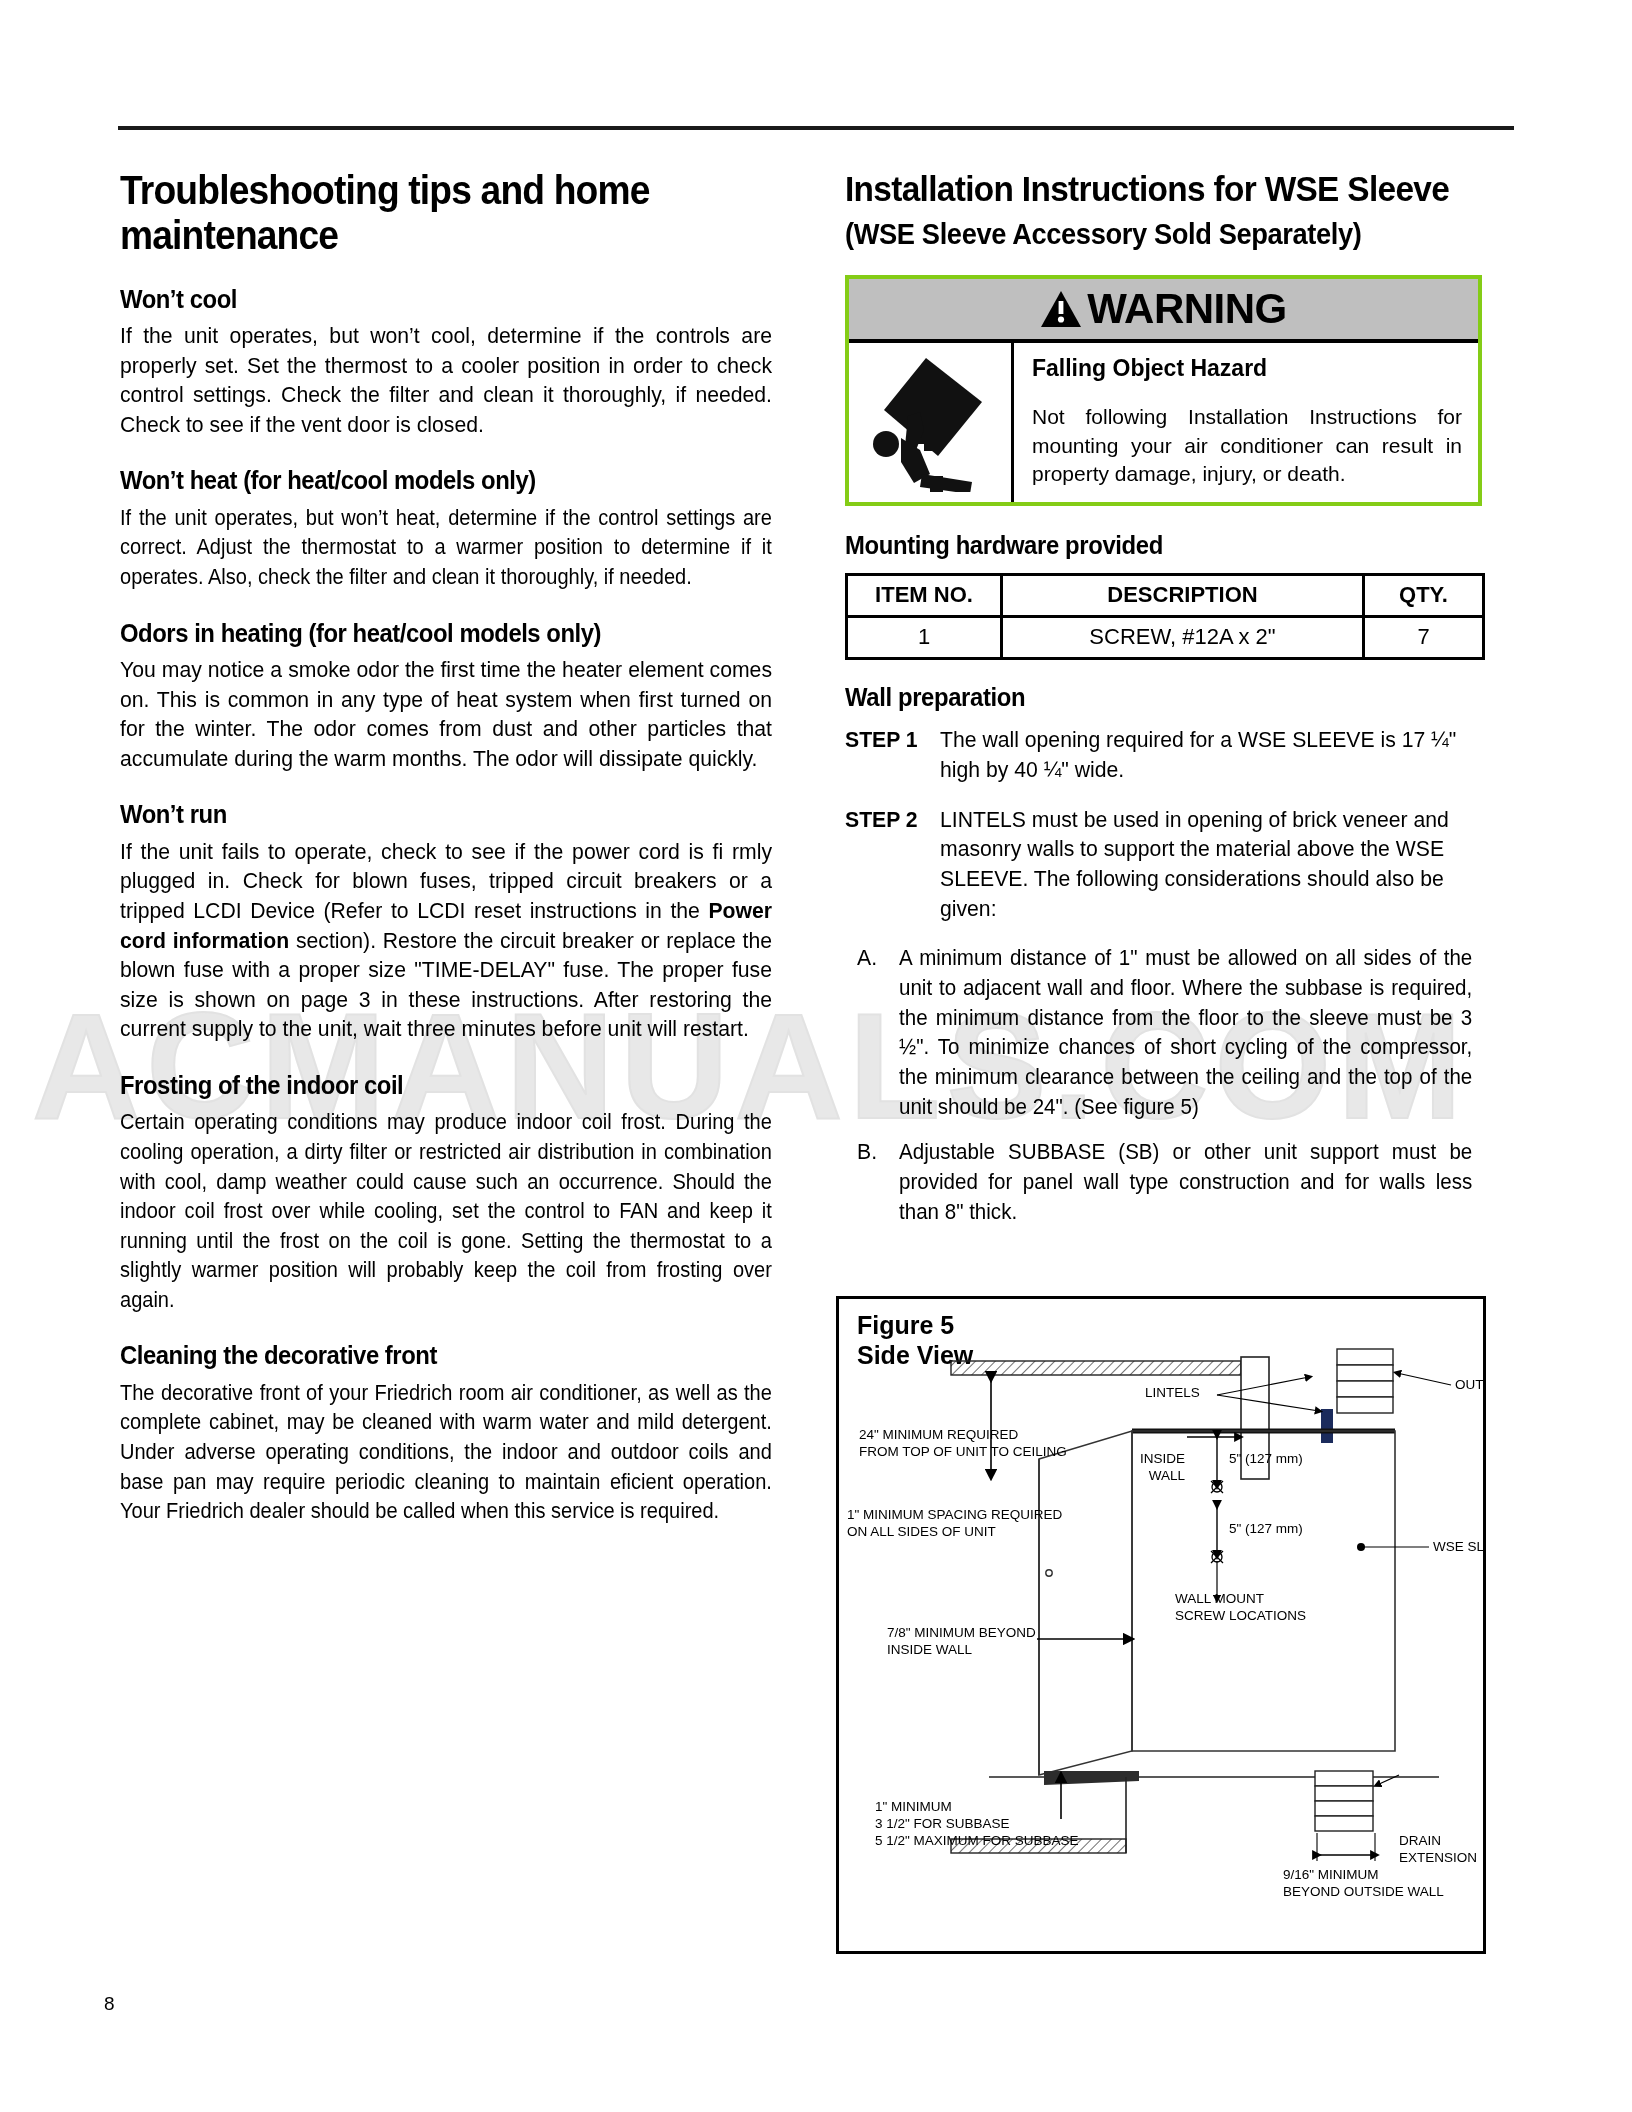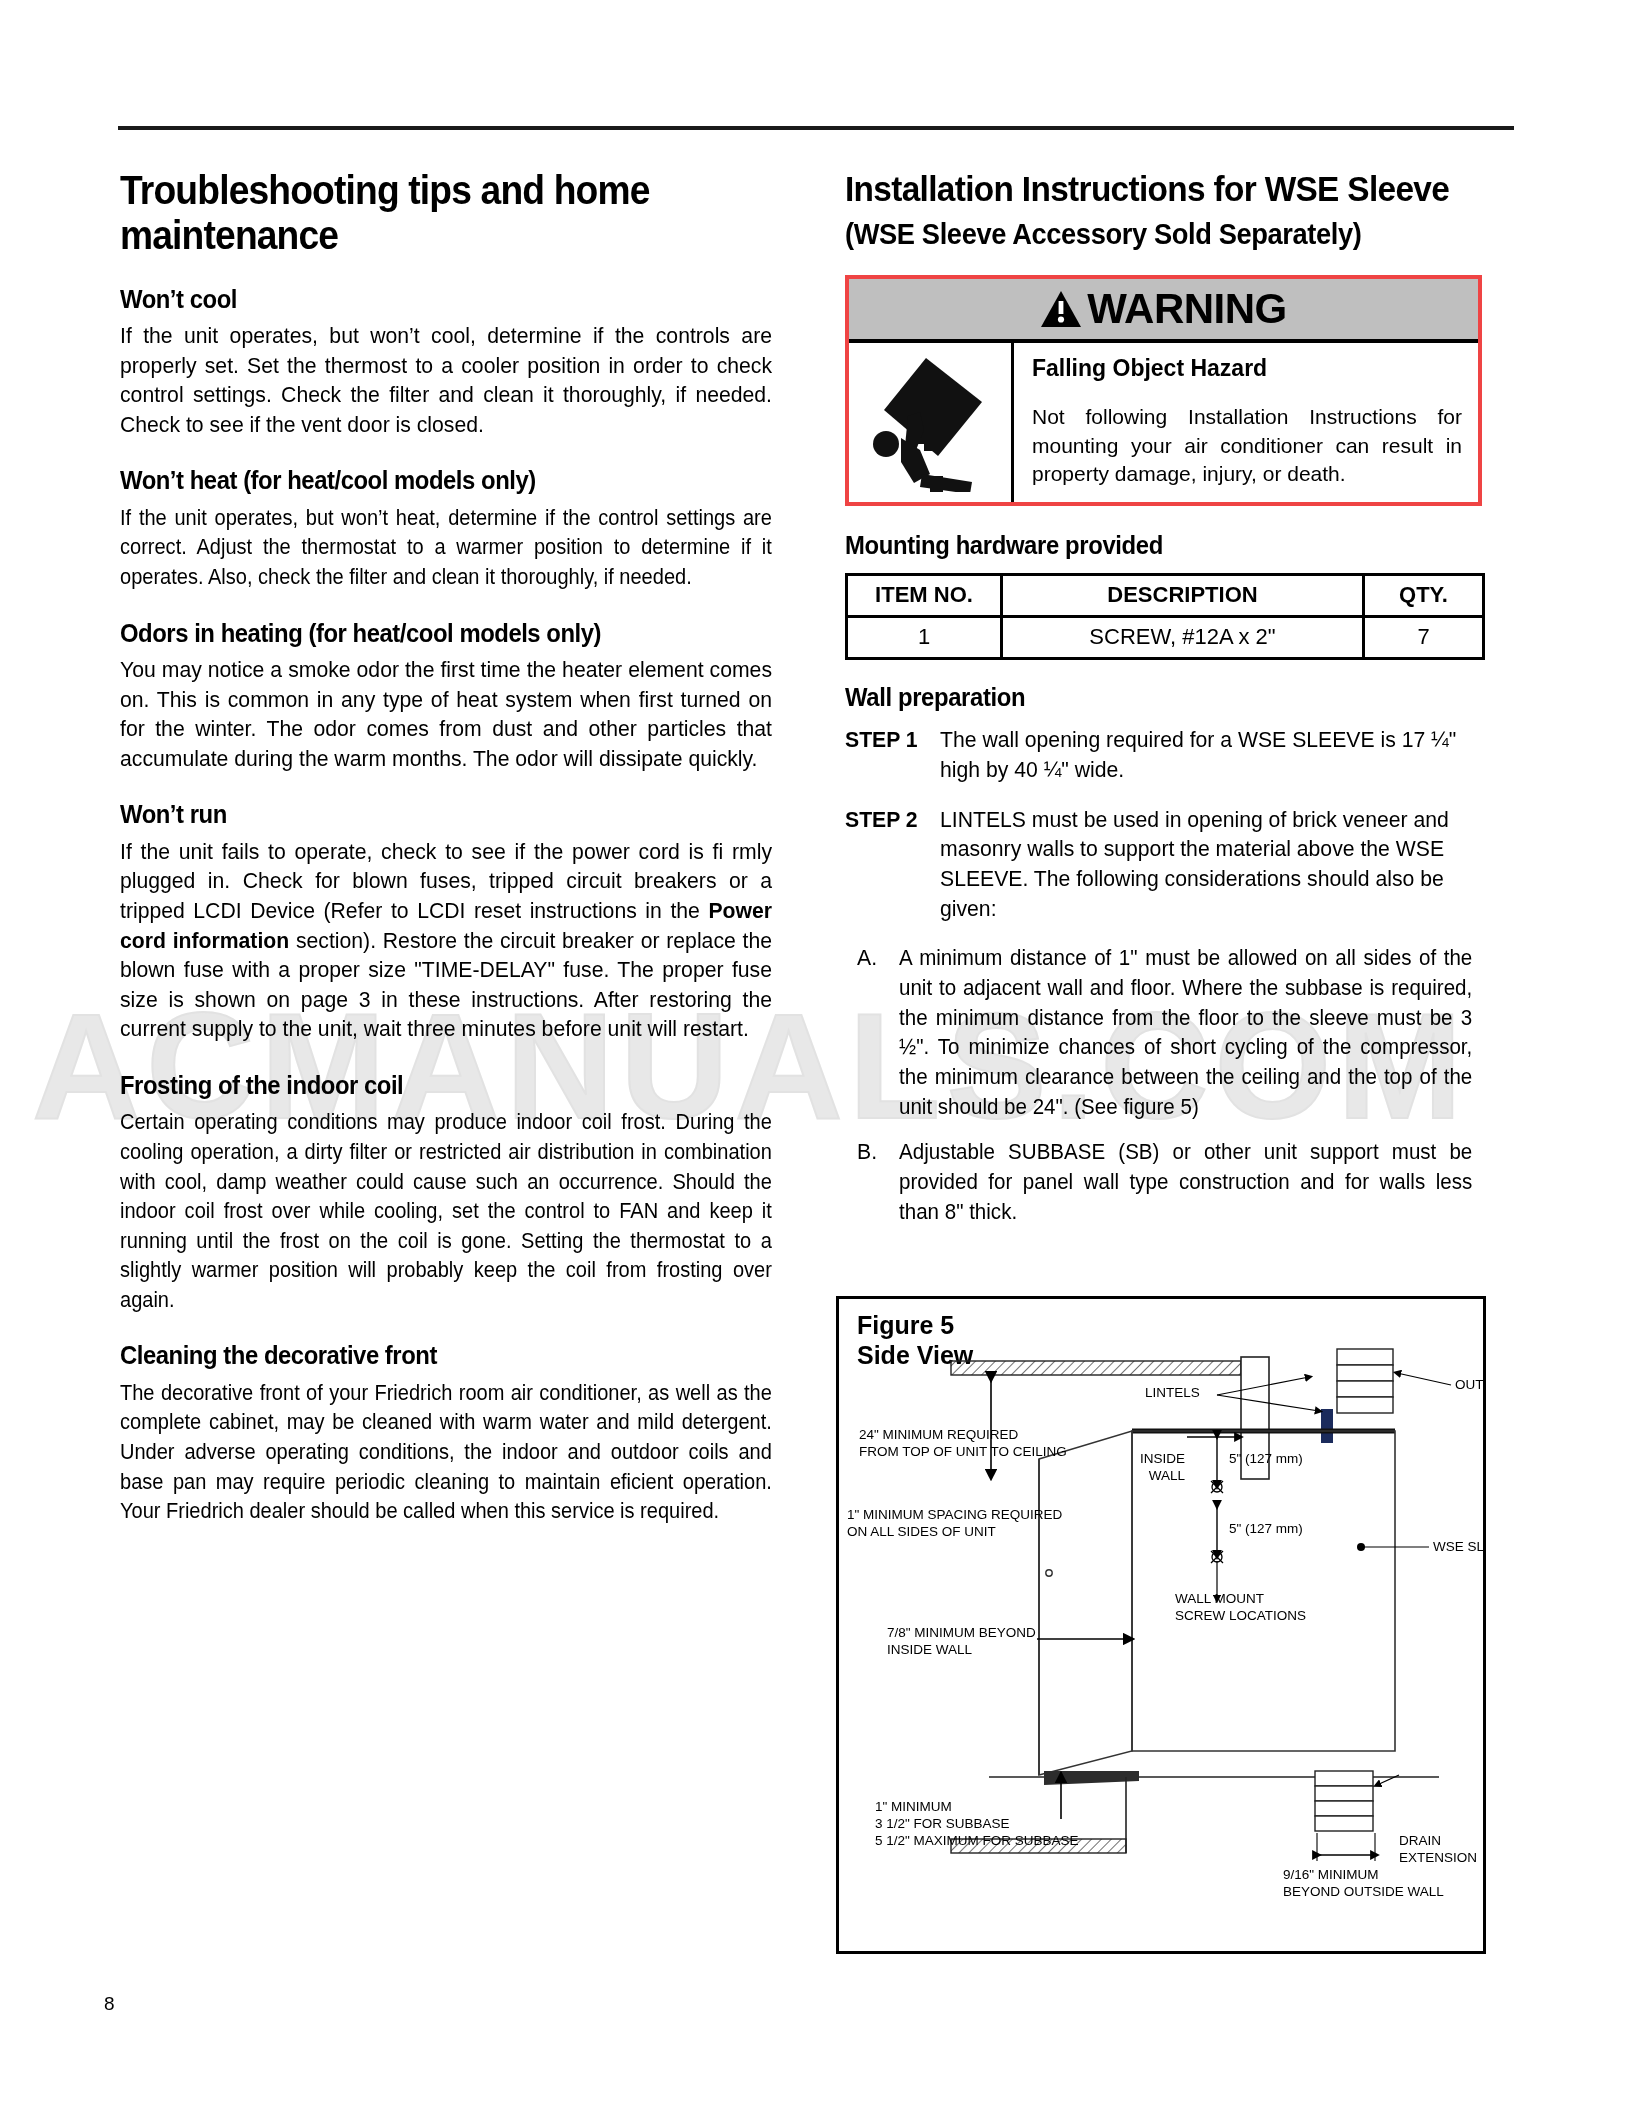--- a/index.html
+++ b/index.html
@@ -119,21 +119,21 @@
     transform: scaleX(0.94);
     transform-origin: left top;
   }
   h1.right-title .small {
     font-size: 29px;
     letter-spacing: -0.4px;
   }
 
   
   .warn-box {
-    border: 4px solid #ef4444;
+    border: 4px solid #84cc16;
     width: 637px;
     box-sizing: border-box;
     margin-bottom: 24px;
     background: #fff;
   }
   .warn-head {
     background: #bfbfbf;
     border-bottom: 4px solid #000;
     height: 60px;
     display: flex;

